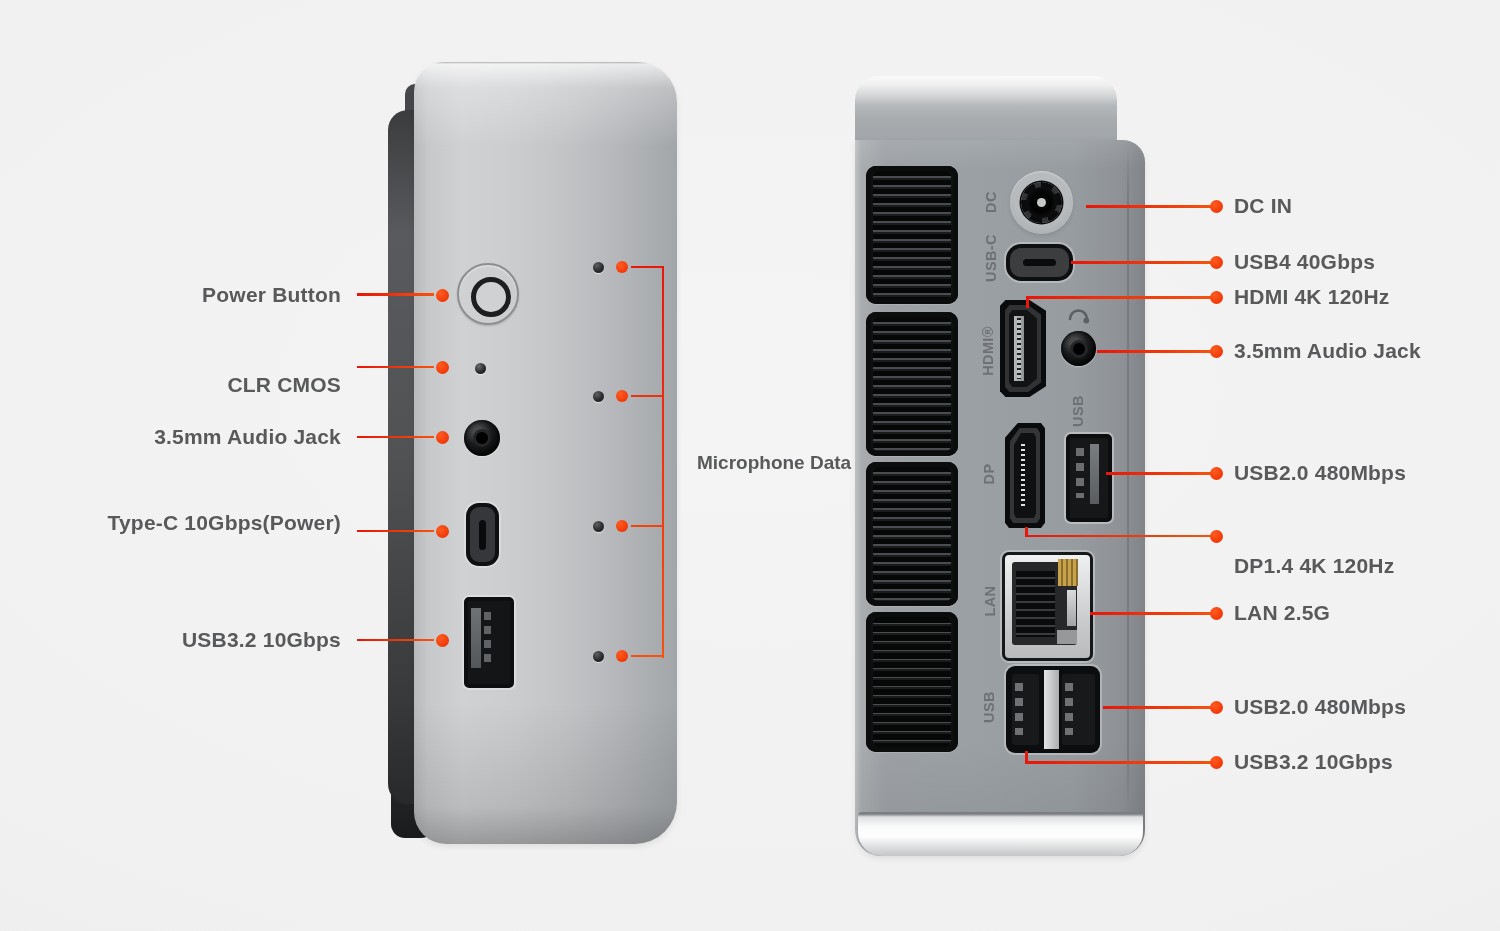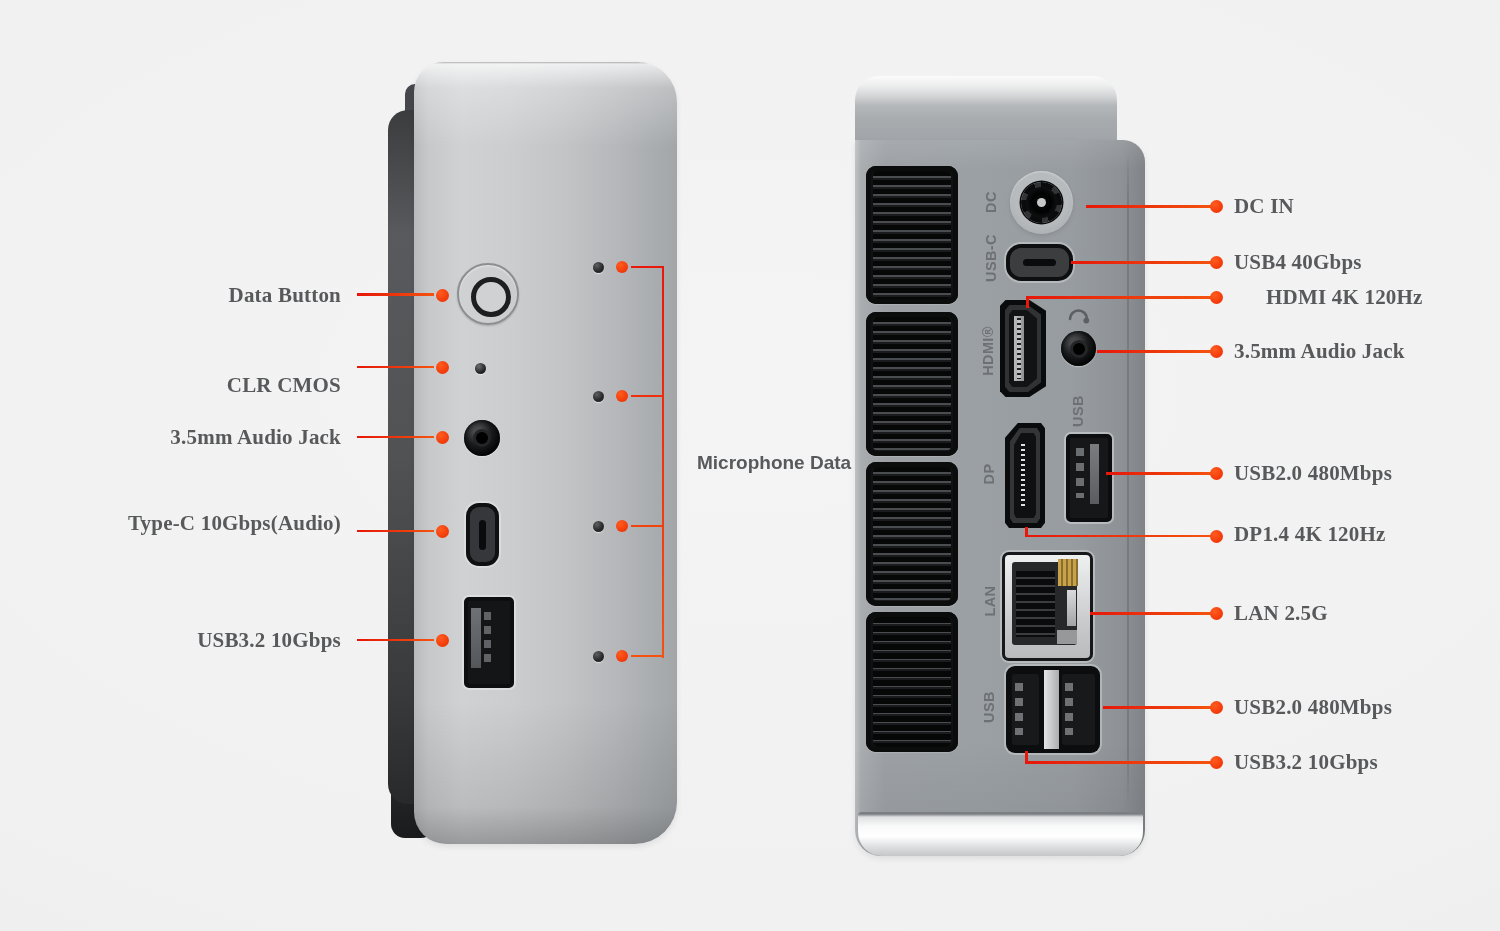--- a/index.html
+++ b/index.html
@@ -5,21 +5,21 @@
   html,body{margin:0;padding:0;background:#e9e9ea;}
   .stage{
     position:relative;width:1500px;height:931px;overflow:hidden;
     background:radial-gradient(120% 105% at 50% 42%, #f4f4f4 0%, #f1f1f2 55%, #ebebec 100%);
     font-family:"Liberation Sans", sans-serif;
   }
 
   
   .co-text{
     position:absolute;white-space:nowrap;line-height:26px;
-    font-size:21px;font-weight:600;color:#58595b;letter-spacing:.2px;font-family:Liberation Serif, serif;
+    font-size:21px;font-weight:600;color:#58595b;letter-spacing:.2px;
   }
   .co-l-text{right:1159px;text-align:right;}
   .co-r-text{left:1234px;}
   .mic-text{position:absolute;left:697px;top:451px;white-space:nowrap;font-size:19px;font-weight:600;color:#58595b;line-height:24px;}
 
   .co-line{position:absolute;height:2.5px;background:linear-gradient(90deg,#e6170a,#f4530f);}
   .co-dot{position:absolute;width:13px;height:13px;border-radius:50%;
     background:radial-gradient(circle at 35% 32%, #ff5c1f 0%, #f23b0a 65%, #e8320a 100%);}
   .stub{position:absolute;width:2.5px;background:#e8190a;}
 
@@ -185,33 +185,33 @@
     <div class="usbc-l"></div>
     <div class="usba-l"></div>
 
     <div class="mic" style="left:593px;top:261.5px;"></div>
     <div class="mic" style="left:593px;top:390.5px;"></div>
     <div class="mic" style="left:593px;top:520.5px;"></div>
     <div class="mic" style="left:593px;top:650.5px;"></div>
   </div>
 
   <div>
-    <span class="co-text co-l-text" style="top:282px;">Data Button</span>
+    <span class="co-text co-l-text" style="top:282px;">Power Button</span>
     <span class="co-line" style="left:357px;top:293px;width:77px;"></span>
     <span class="co-dot" style="left:436px;top:289px;"></span>
 
     <span class="co-text co-l-text" style="top:372px;">CLR CMOS</span>
     <span class="co-line" style="left:357px;top:365.5px;width:77px;"></span>
     <span class="co-dot" style="left:436px;top:361px;"></span>
 
     <span class="co-text co-l-text" style="top:424px;">3.5mm Audio Jack</span>
     <span class="co-line" style="left:357px;top:435.5px;width:77px;"></span>
     <span class="co-dot" style="left:436px;top:431px;"></span>
 
-    <span class="co-text co-l-text" style="top:510px;">Type-C 10Gbps(Audio)</span>
+    <span class="co-text co-l-text" style="top:510px;">Type-C 10Gbps(Power)</span>
     <span class="co-line" style="left:357px;top:529.5px;width:77px;"></span>
     <span class="co-dot" style="left:436px;top:525px;"></span>
 
     <span class="co-text co-l-text" style="top:627px;">USB3.2 10Gbps</span>
     <span class="co-line" style="left:357px;top:638.5px;width:77px;"></span>
     <span class="co-dot" style="left:436px;top:634px;"></span>
   </div>
 
   <div>
     <span class="mic-dot" style="top:261px;"></span>
@@ -288,34 +288,34 @@
     <span class="co-dot" style="left:1210px;top:199.5px;"></span>
     <span class="co-text co-r-text" style="top:193px;">DC IN</span>
 
     <span class="co-line" style="left:1071px;top:261px;width:140px;"></span>
     <span class="co-dot" style="left:1210px;top:255.5px;"></span>
     <span class="co-text co-r-text" style="top:249px;">USB4 40Gbps</span>
 
     <span class="stub" style="left:1026px;top:297px;height:11px;"></span>
     <span class="co-line" style="left:1026px;top:296px;width:185px;"></span>
     <span class="co-dot" style="left:1210px;top:290.5px;"></span>
-    <span class="co-text co-r-text" style="top:284px;margin-left:32px;">HDMI 4K 120Hz</span>
+    <span class="co-text co-r-text" style="top:284px;">HDMI 4K 120Hz</span>
 
     <span class="co-line" style="left:1097px;top:350px;width:114px;"></span>
     <span class="co-dot" style="left:1210px;top:344.5px;"></span>
     <span class="co-text co-r-text" style="top:338px;">3.5mm Audio Jack</span>
 
     <span class="co-line" style="left:1106px;top:472px;width:105px;"></span>
     <span class="co-dot" style="left:1210px;top:466.5px;"></span>
     <span class="co-text co-r-text" style="top:460px;">USB2.0 480Mbps</span>
 
     <span class="stub" style="left:1025px;top:527px;height:9px;"></span>
     <span class="co-line" style="left:1025px;top:534.5px;width:186px;"></span>
     <span class="co-dot" style="left:1210px;top:529.5px;"></span>
-    <span class="co-text co-r-text" style="top:521px;">DP1.4 4K 120Hz</span>
+    <span class="co-text co-r-text" style="top:553px;">DP1.4 4K 120Hz</span>
 
     <span class="co-line" style="left:1090px;top:612px;width:121px;"></span>
     <span class="co-dot" style="left:1210px;top:606.5px;"></span>
     <span class="co-text co-r-text" style="top:600px;">LAN 2.5G</span>
 
     <span class="co-line" style="left:1103px;top:706px;width:108px;"></span>
     <span class="co-dot" style="left:1210px;top:700.5px;"></span>
     <span class="co-text co-r-text" style="top:694px;">USB2.0 480Mbps</span>
 
     <span class="stub" style="left:1025px;top:751px;height:11px;"></span>

